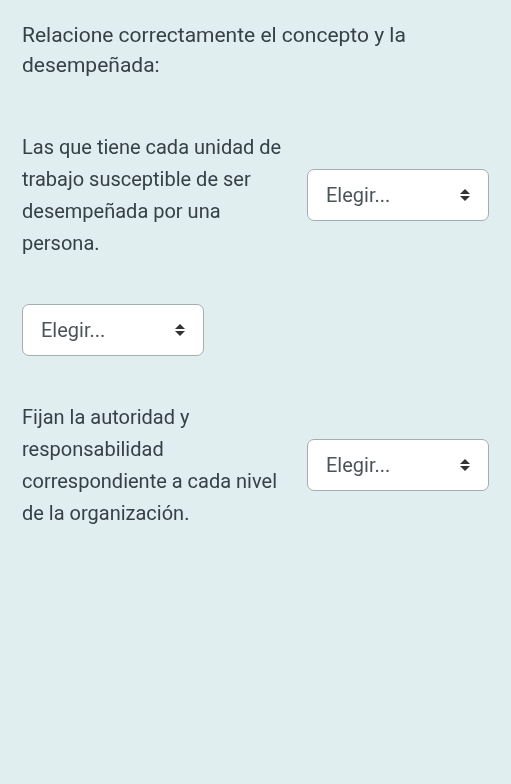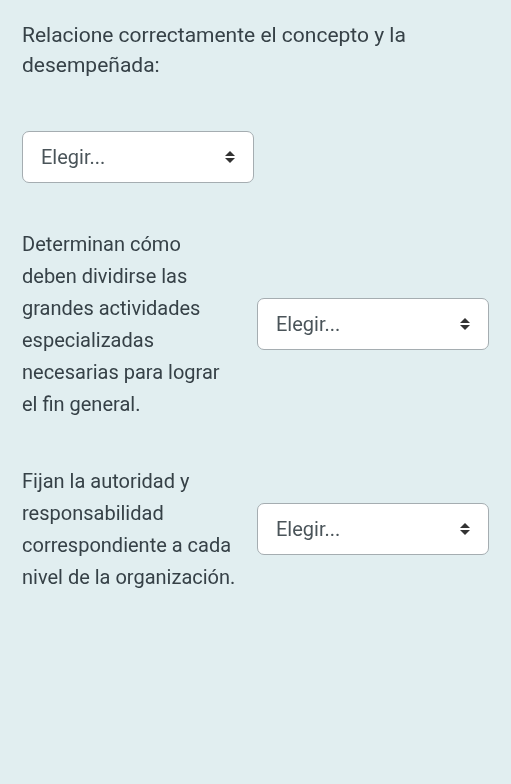--- a/index.html
+++ b/index.html
@@ -25,21 +25,21 @@
     }
     .row:last-child { margin-bottom: 0; }
     .row-last { margin-bottom: 10px; }
     .definition {
       flex: 1;
       font-size: 20px;
       line-height: 1.6;
       font-weight: 400;
     }
     .selector-wrap {
-      width: 232px;
+      width: 182px;
       flex-shrink: 0;
     }
     .selector {
       width: 100%;
       background: #ffffff;
       border: 1px solid #a5adb1;
       border-radius: 7px;
       padding: 13px 40px 13px 18px;
       font-size: 20px;
       color: #4a5459;
@@ -73,33 +73,33 @@
       border-right: 5px solid transparent;
       border-top: 5px solid #333;
     }
   </style>
 </head>
 <body>
 
 <div class="instruction">Relacione correctamente el concepto y la desempeñada:</div>
 
 <div class="row">
+  <div class="definition">Las que tiene cada unidad de trabajo susceptible de ser desempeñada por una persona.</div>
   <div class="selector-wrap">
     <div class="selector">
       <span>Elegir...</span>
       <span class="caret">
         <span class="caret-up"></span>
         <span class="caret-down"></span>
       </span>
     </div>
   </div>
 </div>
 
 <div class="row">
-  <div class="definition">Determinan cómo deben dividirse las grandes actividades especializadas necesarias para lograr el fin general.</div>
   <div class="selector-wrap">
     <div class="selector">
       <span>Elegir...</span>
       <span class="caret">
         <span class="caret-up"></span>
         <span class="caret-down"></span>
       </span>
     </div>
   </div>
 </div>

